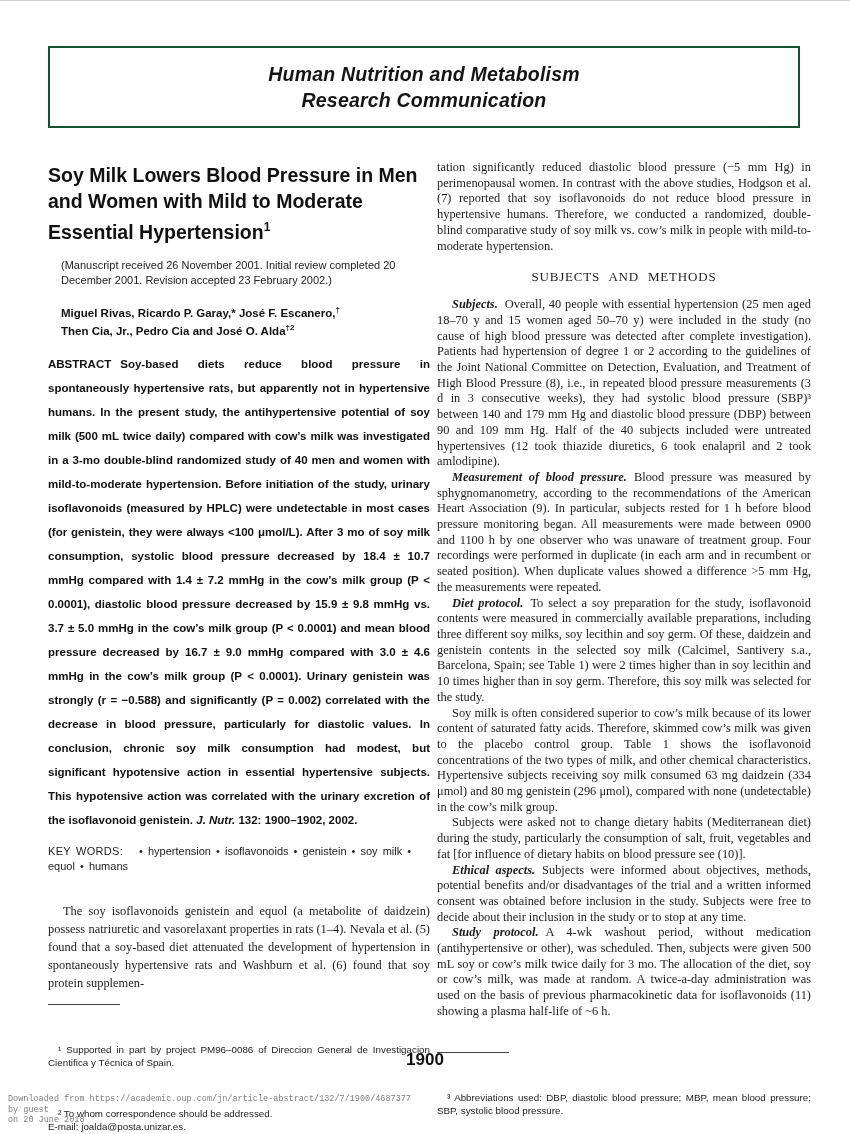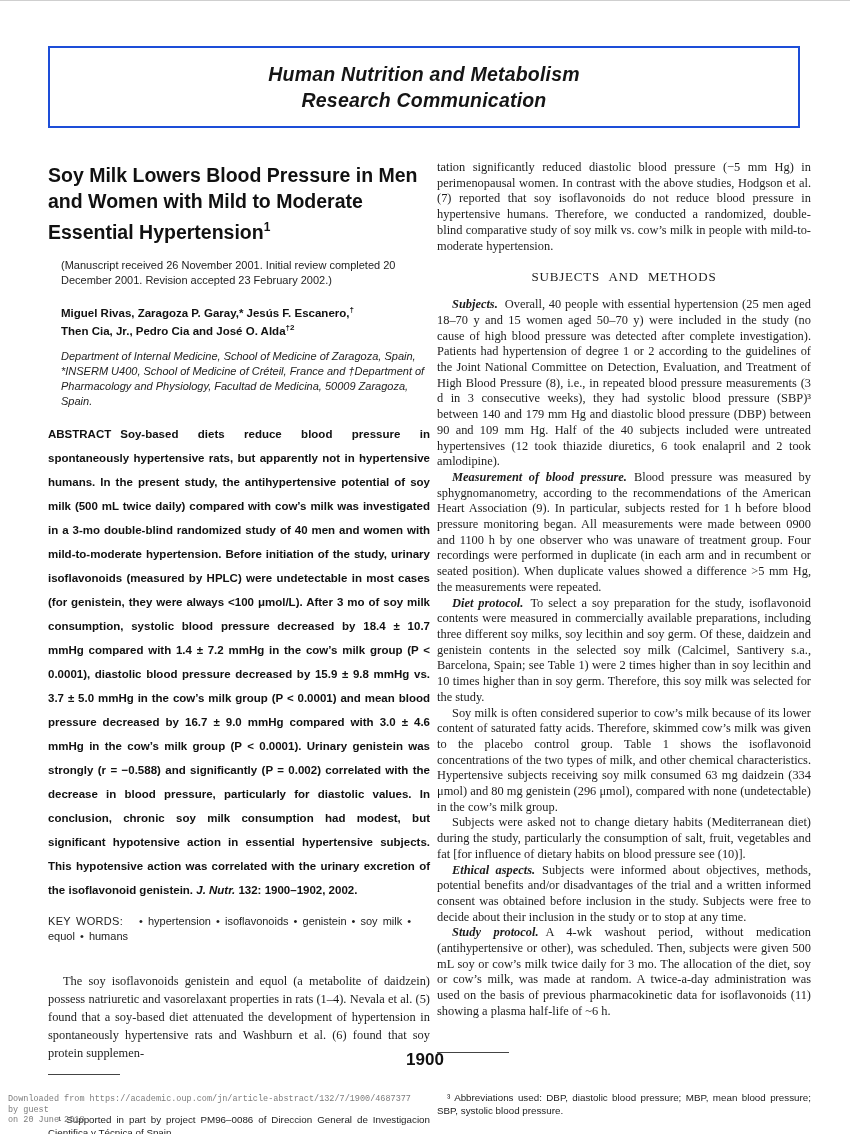--- a/index.html
+++ b/index.html
@@ -5,21 +5,21 @@
   html,body{margin:0;padding:0;background:#ffffff;}
   .page{
     position:relative;width:850px;height:1134px;background:#fff;overflow:hidden;
     font-family:"Liberation Serif",serif;color:#1c1c1c;
   }
   .page::before{content:"";position:absolute;left:0;top:0;width:850px;height:1px;background:#cfcfcf;}
 
   
   .banner{
     position:absolute;left:48px;top:46px;width:748px;height:78px;
-    border:2px solid #1d4ed8;display:flex;flex-direction:column;
+    border:2px solid #14532d;display:flex;flex-direction:column;
     align-items:center;justify-content:center;
   }
   .banner .bline{
     font-family:"Liberation Sans",sans-serif;font-weight:bold;font-style:italic;
     font-size:19.5px;line-height:26px;color:#151515;letter-spacing:.2px;
   }
 
   
   .col-left{position:absolute;left:48px;top:162px;width:382px;}
   .col-right{position:absolute;left:437px;top:160px;width:374px;}
@@ -100,23 +100,22 @@
     <div class="bline">Human Nutrition and Metabolism</div>
     <div class="bline">Research Communication</div>
   </div>
 
   <div class="col-left">
 
     <h1 class="art-title"><span>Soy Milk Lowers Blood Pressure in Men and Women with Mild to Moderate Essential Hypertension</span><sup>1</sup></h1>
 
     <p class="ms-note">(Manuscript received 26 November 2001. Initial review completed 20 December 2001. Revision accepted 23 February 2002.)</p>
 
-    <p class="authors"><span>Miguel Rivas, Zaragoza P. Garay,* Jesús F. Escanero,</span><sup>†</sup><br><span>Then Cia, Jr., Pedro Cia and José O. Alda</span><sup>†2</sup></p>
+    <p class="authors"><span>Miguel Rivas, Ricardo P. Garay,* José F. Escanero,</span><sup>†</sup><br><span>Then Cia, Jr., Pedro Cia and José O. Alda</span><sup>†2</sup></p>
 
-    <p class="affil">Department of Internal Medicine, School of Medicine of Zaragoza, Spain, *INSERM U400, School of Medicine of Créteil, France and †Department of Pharmacology and Physiology, Facultad de Medicina, 50009 Zaragoza, Spain.</p>
 
     <p class="abstract"><span class="abslabel">ABSTRACT</span><span>Soy-based diets reduce blood pressure in spontaneously hypertensive rats, but apparently not in hypertensive humans. In the present study, the antihypertensive potential of soy milk (500 mL twice daily) compared with cow’s milk was investigated in a 3-mo double-blind randomized study of 40 men and women with mild-to-moderate hypertension. Before initiation of the study, urinary isoflavonoids (measured by HPLC) were undetectable in most cases (for genistein, they were always &lt;100 μmol/L). After 3 mo of soy milk consumption, systolic blood pressure decreased by 18.4 ± 10.7 mmHg compared with 1.4 ± 7.2 mmHg in the cow’s milk group (P &lt; 0.0001), diastolic blood pressure decreased by 15.9 ± 9.8 mmHg vs. 3.7 ± 5.0 mmHg in the cow’s milk group (P &lt; 0.0001) and mean blood pressure decreased by 16.7 ± 9.0 mmHg compared with 3.0 ± 4.6 mmHg in the cow’s milk group (P &lt; 0.0001). Urinary genistein was strongly (r = −0.588) and significantly (P = 0.002) correlated with the decrease in blood pressure, particularly for diastolic values. In conclusion, chronic soy milk consumption had modest, but significant hypotensive action in essential hypertensive subjects. This hypotensive action was correlated with the urinary excretion of the isoflavonoid genistein.</span>
       <span class="cite-j">J. Nutr.</span>
       <span>132: 1900–1902, 2002.</span></p>
 
     <p class="keywords"><span class="kwlabel">KEY WORDS:</span><span>• hypertension • isoflavonoids • genistein • soy milk • equol • humans</span></p>
 
     <p class="intro">The soy isoflavonoids genistein and equol (a metabolite of daidzein) possess natriuretic and vasorelaxant properties in rats (1–4). Nevala et al. (5) found that a soy-based diet attenuated the development of hypertension in spontaneously hypertensive rats and Washburn et al. (6) found that soy protein supplemen-</p>
 
     <div class="fnblock-left">

